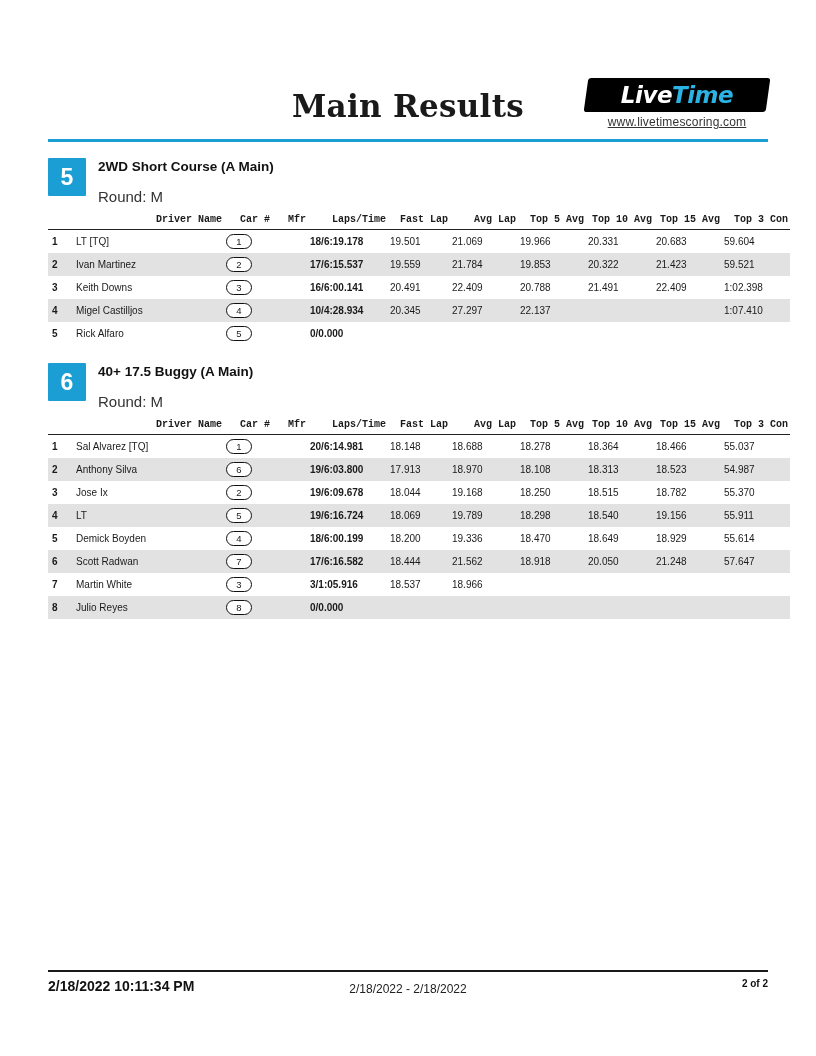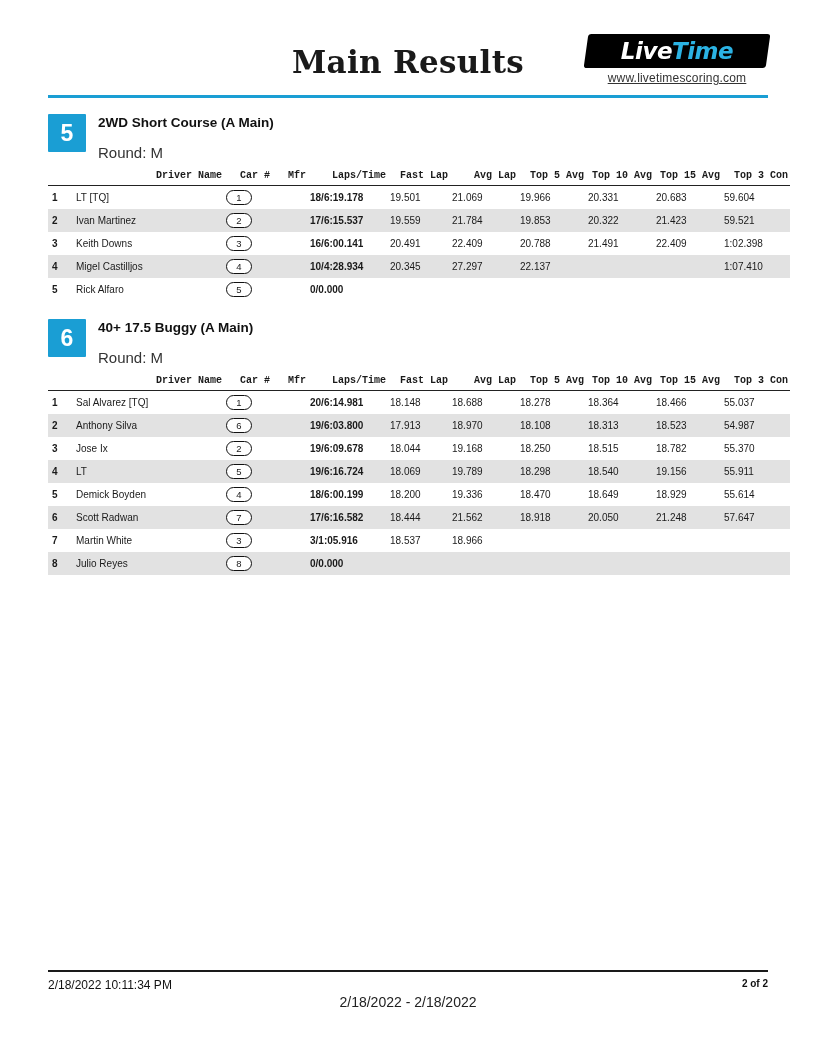--- a/index.html
+++ b/index.html
@@ -17,20 +17,21 @@
   }
   .sheet {
     position: absolute;
     left: 48px; right: 48px; top: 0; bottom: 0;
   }
 
   
   .header {
     position: relative;
     height: 96px;
+    margin-top: 44px;
   }
   .doc-title {
     position: absolute;
     left: 0; right: 0; top: 44px;
     text-align: center;
     font-family: "DejaVu Serif", serif;
     font-weight: bold;
     font-size: 31px;
     letter-spacing: 0.3px;
     color: #1a1a1a;
@@ -180,37 +181,37 @@
     height: 2px;
     background: #1a1a1a;
     margin-bottom: 6px;
   }
   .footer-row {
     position: relative;
     height: 30px;
   }
   .footer-left {
     position: absolute; left: 0; top: 0;
-    font-size: 12px;
-    font-weight: normal;
+    font-size: 14px;
+    font-weight: bold;
     color: #111;
   }
   .footer-center {
     position: absolute; left: 0; right: 0; top: 0;
     text-align: center;
   }
   .footer-event {
     font-size: 10px;
     font-weight: bold;
     color: #111;
   }
   .footer-dates {
-    font-size: 14px;
+    font-size: 12px;
     color: #222;
-    margin-top: 16px;
+    margin-top: 4px;
   }
   .footer-right {
     position: absolute; right: 0; top: 0;
     font-size: 10px;
     font-weight: bold;
     color: #111;
   }
 </style>
 </head>
 <body>

